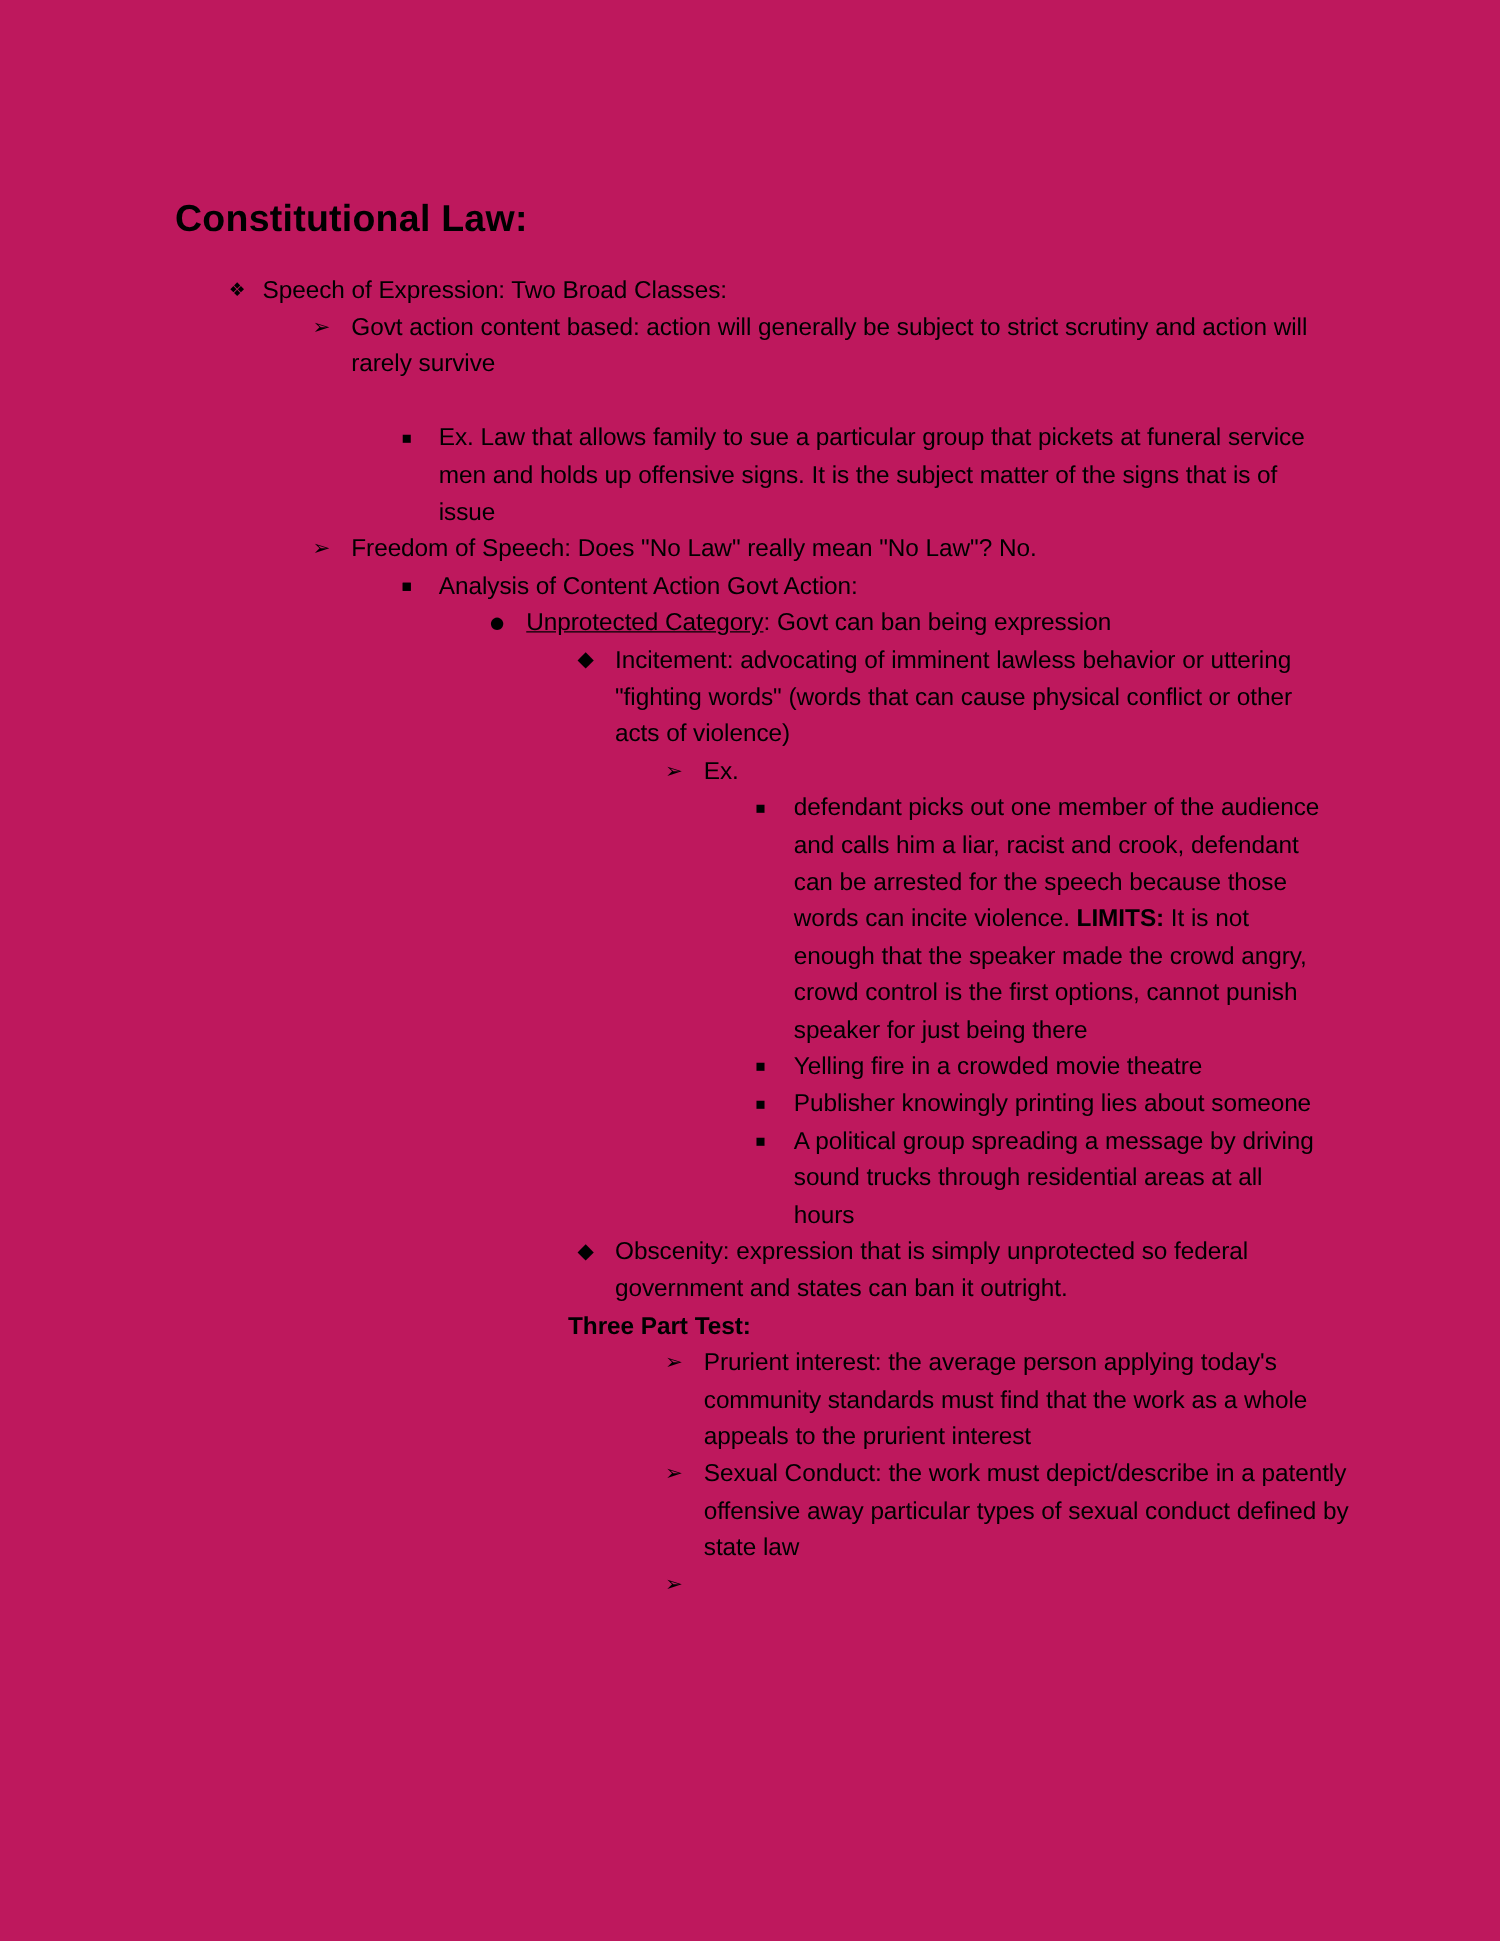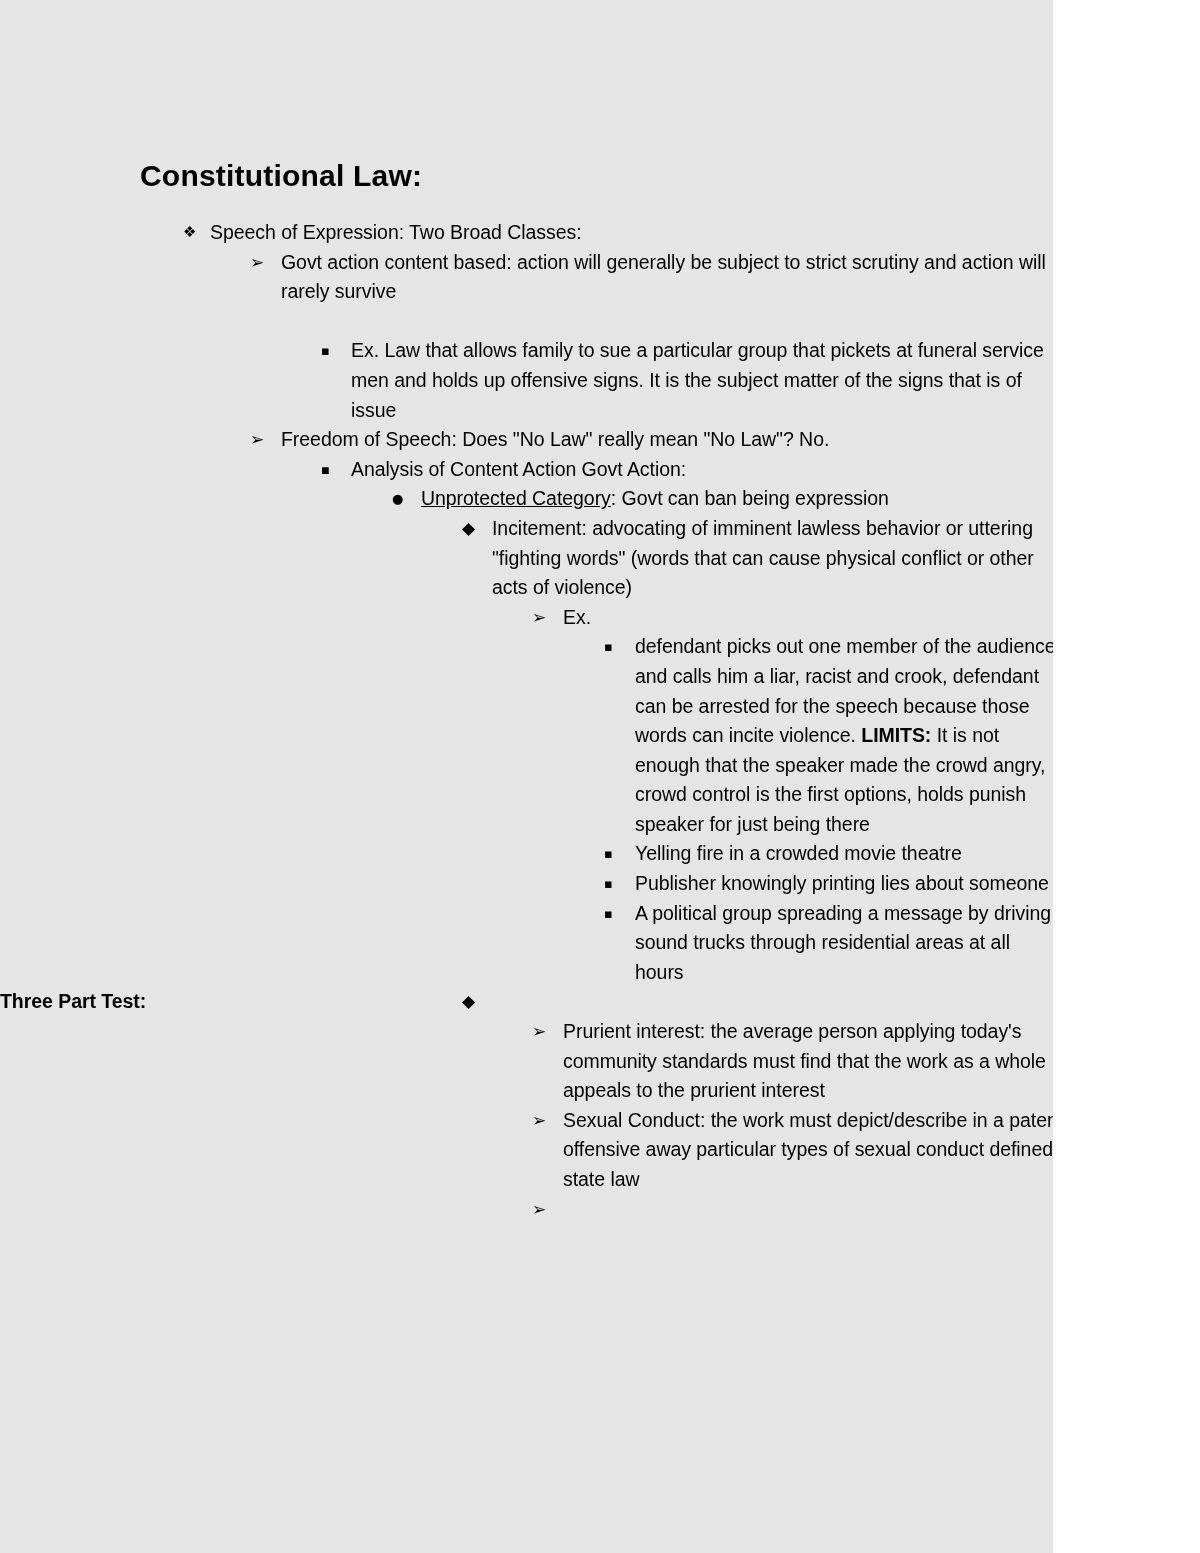--- a/index.html
+++ b/index.html
@@ -7,23 +7,23 @@
     margin: 0;
     padding: 0;
     background: #ffffff;
   }
   body {
     font-family: "Liberation Sans", sans-serif;
     color: #000000;
   }
   .page {
     position: relative;
-    width: 1053px;
+    width: 1200px;
     height: 1553px;
-    background: #e5e5e5;
+    background: #be185d;
     overflow: hidden;
     box-sizing: border-box;
   }
   .doc-title {
     position: absolute;
     left: 140px;
     top: 138px;
     font-size: 30px;
     font-weight: bold;
     letter-spacing: 0.2px;
@@ -79,21 +79,21 @@
   .lvl6 { padding-left: 563px; padding-right: 120px; }
   .lvl6 .bullet { left: 532px; }
 
   .lvl7 { padding-left: 635px; padding-right: 140px; }
   .lvl7 .bullet { left: 604px; }
 
   
   .plain-lvl5 { padding-right: 145px; }
 
   .spacer { height: 29.6px; }
-  .bold { font-weight: bold; }
+  .bold { font-weight: bold; text-align: center; }
   .underline { text-decoration: underline; }
 </style>
 </head>
 <body>
 
 <div class="page">
 
   <h1 class="doc-title">Constitutional Law:</h1>
 
   <div class="outline">
@@ -128,36 +128,37 @@
       <div class="row lvl5">
         <span class="bullet b-diamond">◆</span>
         <span class="txt">Incitement: advocating of imminent lawless behavior or uttering "fighting words" (words that can cause physical conflict or other acts of violence)</span>
       </div>
       <div class="row lvl6">
         <span class="bullet b-arrow">➢</span>
         <span class="txt">Ex.</span>
       </div>
       <div class="row lvl7">
         <span class="bullet b-square">▪</span>
-        <span class="txt"><span>defendant picks out one member of the audience and calls him a liar, racist and crook, defendant can be arrested for the speech because those words can incite violence. </span><span class="bold">LIMITS:</span><span> It is not enough that the speaker made the crowd angry, crowd control is the first options, holds punish speaker for just being there</span></span>
+        <span class="txt"><span>defendant picks out one member of the audience and calls him a liar, racist and crook, defendant can be arrested for the speech because those words can incite violence. </span><span class="bold">LIMITS:</span><span> It is not enough that the speaker made the crowd angry, crowd control is the first options, cannot punish speaker for just being there</span></span>
       </div>
       <div class="row lvl7">
         <span class="bullet b-square">▪</span>
         <span class="txt">Yelling fire in a crowded movie theatre</span>
       </div>
       <div class="row lvl7">
         <span class="bullet b-square">▪</span>
         <span class="txt">Publisher knowingly printing lies about someone</span>
       </div>
       <div class="row lvl7">
         <span class="bullet b-square">▪</span>
         <span class="txt">A political group spreading a message by driving sound trucks through residential areas at all hours</span>
       </div>
       <div class="row lvl5">
         <span class="bullet b-diamond">◆</span>
+        <span class="txt">Obscenity: expression that is simply unprotected so federal government and states can ban it outright.</span>
       </div>
       <div class="row plain-lvl5">
         <span class="txt bold">Three Part Test:</span>
       </div>
       <div class="row lvl6">
         <span class="bullet b-arrow">➢</span>
         <span class="txt">Prurient interest: the average person applying today's community standards must find that the work as a whole appeals to the prurient interest</span>
       </div>
       <div class="row lvl6">
         <span class="bullet b-arrow">➢</span>

